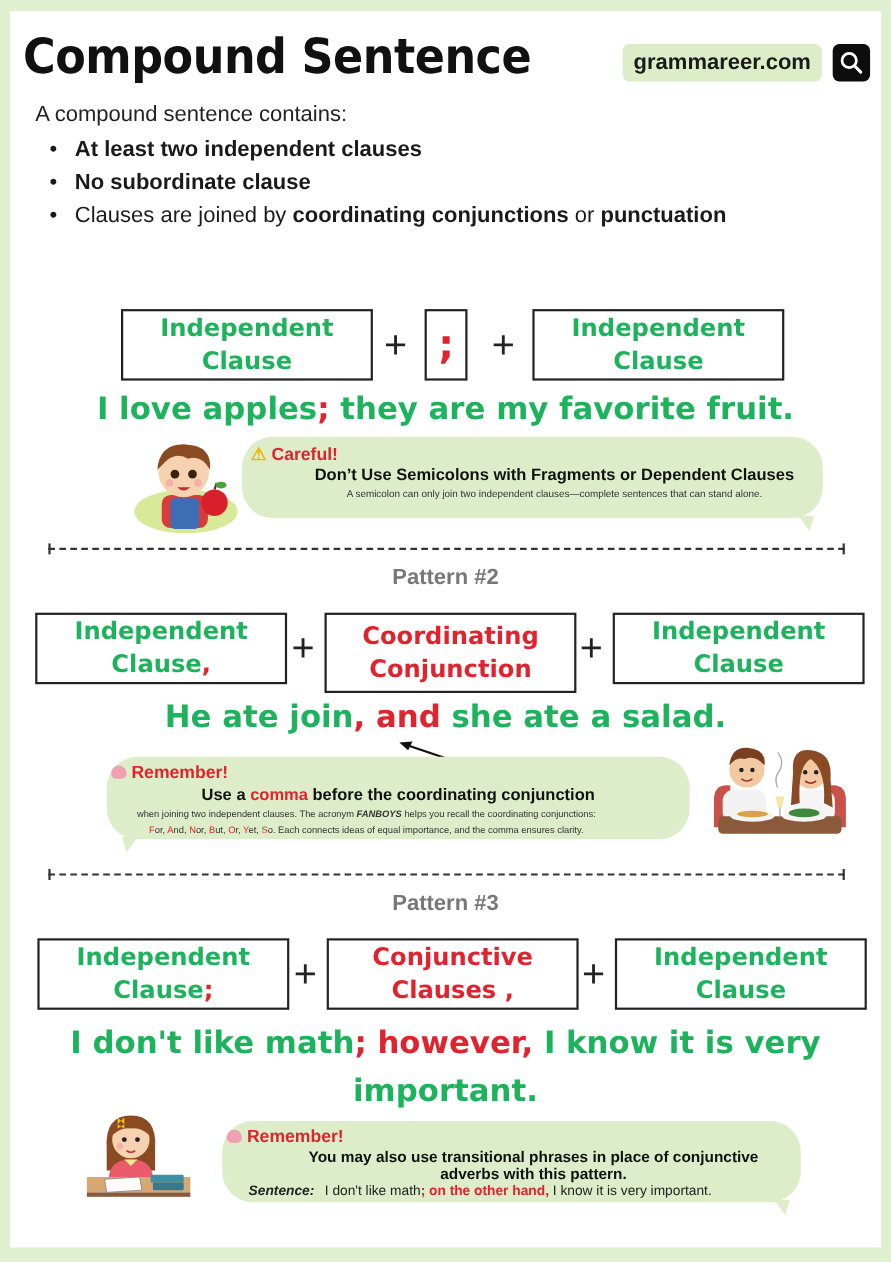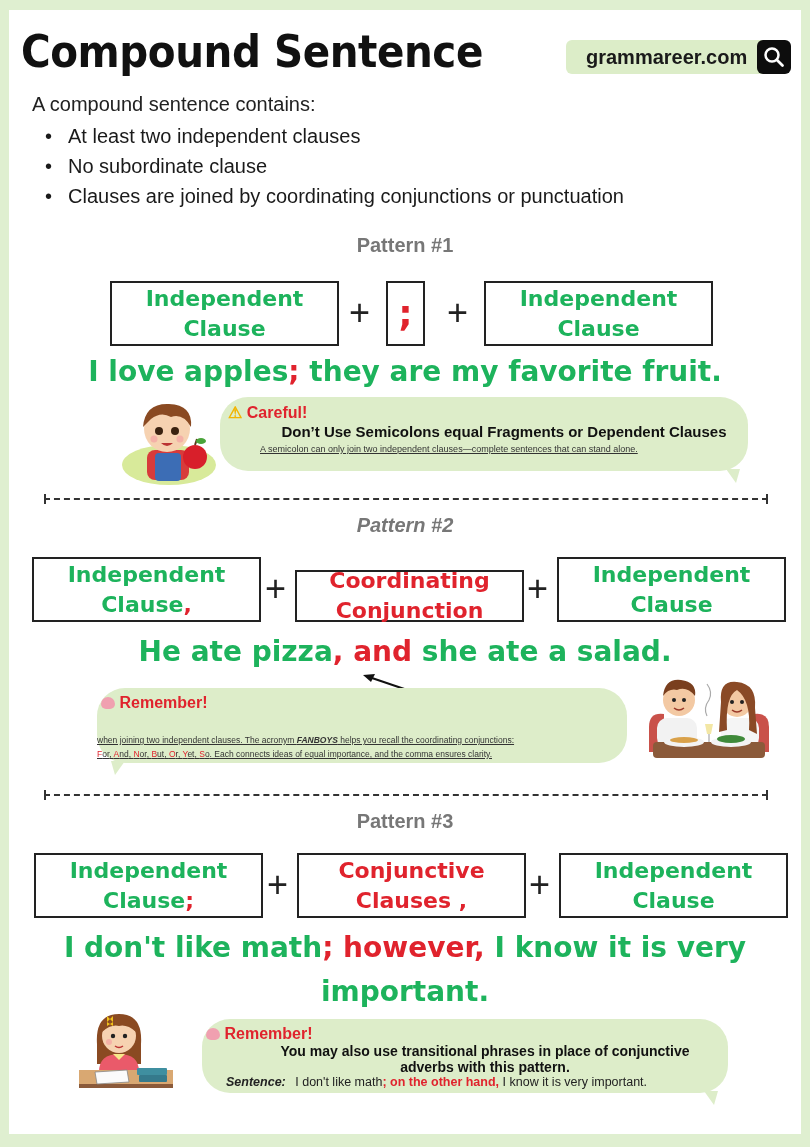--- a/index.html
+++ b/index.html
@@ -1,42 +1,42 @@
 <!DOCTYPE html>
 <html><head>
 <meta charset="utf-8">
 <style>
   * { box-sizing: border-box; margin: 0; padding: 0; }
   html, body { width: 810px; height: 1147px; background: #dfefd0; overflow: hidden; }
   body { font-family: "Liberation Sans", sans-serif; position: relative; }
   .page { position: absolute; left: 9px; top: 10px; width: 792px; height: 1124px; background: #ffffff; }
 
   .title { position: absolute; left: 12px; top: 16px; font-size: 44px; font-weight: bold; color: #111; letter-spacing: -0.5px; font-family: "DejaVu Sans", sans-serif; transform: scaleX(0.92); transform-origin: left top; }
-  .site-badge { position: absolute; left: 557px; top: 30px; height: 34px; padding: 0 20px; background: #dcedc8; border-radius: 6px; font-size: 20px; font-weight: bold; color: #1a1a1a; line-height: 34px; }
+  .site-badge { position: absolute; left: 557px; top: 30px; height: 34px; padding: 0 10px; background: #dcedc8; border-radius: 6px; font-size: 20px; font-weight: bold; color: #1a1a1a; line-height: 34px; }
   .search-btn { position: absolute; left: 748px; top: 30px; width: 34px; height: 34px; background: #0d0d0d; border-radius: 6px; display: flex; align-items: center; justify-content: center; }
 
   .intro { position: absolute; left: 23px; top: 83px; font-size: 20px; color: #222; }
   .bullets { position: absolute; left: 36px; top: 111px; list-style: none; }
   .bullets li { font-size: 20px; line-height: 30px; color: #1a1a1a; position: relative; padding-left: 23px; }
   .bullets li::before { content: "•"; position: absolute; left: 0; top: 0; font-size: 20px; }
-  .b { font-weight: normal; }
+  .b { font-weight: bold; }
 
   .pattern-label { position: absolute; width: 792px; left: 0; text-align: center; font-size: 20px; font-weight: bold; color: #777; }
 
   .box { position: absolute; border: 2px solid #222; background: #fff; display: flex; flex-direction: column; align-items: center; justify-content: center; text-align: center; font-weight: bold; font-size: 22px; line-height: 30px; font-family: "DejaVu Sans", sans-serif; }
   .green { color: #1db35c; }
   .red { color: #e0232d; }
   .plus { position: absolute; font-size: 36px; color: #222; font-weight: normal; line-height: 36px; }
 
   .example { position: absolute; left: 0; width: 792px; text-align: center; font-weight: bold; font-size: 28px; font-family: "DejaVu Sans", sans-serif; color: #1db35c; line-height: 44px; }
 
   .bubble { position: absolute; background: #ddedc9; border-radius: 28px; }
   .bubble-head { position: absolute; font-size: 16px; font-weight: bold; color: #e0232d; }
   .bubble-title { position: absolute; font-size: 15px; font-weight: bold; color: #111; text-align: center; }
-  .bubble-body { position: absolute; font-size: 9px; color: #333; text-align: left; line-height: 14px; text-decoration: underline; }
+  .bubble-body { position: absolute; font-size: 9px; color: #333; text-align: center; line-height: 14px; }
 
   .divider { position: absolute; left: 35px; width: 724px; height: 0; border-top: 2px dashed #333; }
   .divider::before, .divider::after { content: ""; position: absolute; top: -6px; width: 2px; height: 10px; background: #333; }
   .divider::before { left: 0; }
   .divider::after { right: 0; }
 
   .illus { position: absolute; }
 </style>
 </head>
 <body>
@@ -52,21 +52,20 @@
     </svg>
   </div>
 
   <div class="intro">A compound sentence contains:</div>
   <ul class="bullets">
     <li><span class="b">At least two independent clauses</span></li>
     <li><span class="b">No subordinate clause</span></li>
     <li><span>Clauses are joined by </span><span class="b">coordinating conjunctions</span><span> or </span><span class="b">punctuation</span></li>
   </ul>
 
-  <div class="pattern-label" style="top:224px;">Pattern #1</div>
 
   <div class="box" style="left:101px; top:271px; width:229px; height:65px;">
     <span class="green">Independent</span>
     <span class="green">Clause</span>
   </div>
   <div class="plus" style="left:340px; top:285px;">+</div>
   <div class="box" style="left:377px; top:271px; width:39px; height:65px; font-size:36px;">
     <span class="red">;</span>
   </div>
   <div class="plus" style="left:438px; top:285px;">+</div>
@@ -96,59 +95,62 @@
       <ellipse cx="84" cy="46" rx="5" ry="3" fill="#4aa43a"></ellipse>
     </svg>
   </div>
 
   <div class="bubble" style="left:211px; top:387px; width:528px; height:74px;">
     <div style="position:absolute; right:8px; bottom:-12px; width:0; height:0; border-left:10px solid transparent; border-right:4px solid transparent; border-top:14px solid #ddedc9;"></div>
     <div class="bubble-head" style="left:8px; top:6px;">
       <span style="color:#f2b400;">⚠</span>
       <span>Careful!</span>
     </div>
-    <div class="bubble-title" style="left:0; width:528px; top:26px; padding-left:40px;">Don’t Use Semicolons equal Fragments or Dependent Clauses</div>
+    <div class="bubble-title" style="left:0; width:528px; top:26px; padding-left:40px;">Don’t Use Semicolons with Fragments or Dependent Clauses</div>
     <div class="bubble-body" style="left:0; width:528px; top:45px; padding-left:40px;">
       <div>A semicolon can only join two independent clauses—complete sentences that can stand alone.</div>
     </div>
   </div>
 
   <div class="divider" style="top:488px;"></div>
 
-  <div class="pattern-label" style="top:504px;font-style:italic;">Pattern #2</div>
+  <div class="pattern-label" style="top:504px;">Pattern #2</div>
 
   <div class="box" style="left:23px; top:547px; width:229px; height:65px;">
     <span class="green">Independent</span>
     <span><span class="green">Clause</span><span class="red">,</span></span>
   </div>
   <div class="plus" style="left:256px; top:561px;">+</div>
-  <div class="box" style="left:286px; top:560px; width:229px; height:52px;">
+  <div class="box" style="left:286px; top:547px; width:229px; height:73px;">
     <span class="red">Coordinating</span>
     <span class="red">Conjunction</span>
   </div>
   <div class="plus" style="left:518px; top:561px;">+</div>
   <div class="box" style="left:548px; top:547px; width:229px; height:65px;">
     <span class="green">Independent</span>
     <span class="green">Clause</span>
   </div>
 
   <div class="example" style="top:620px;">
-    <span>He ate pizza</span><span class="red">, and</span><span> she ate a salad.</span>
+    <span>He ate join</span><span class="red">, and</span><span> she ate a salad.</span>
   </div>
 
   <svg class="illus" style="left:350px; top:660px;" width="70" height="30" viewBox="0 0 70 30">
     <line x1="66" y1="26" x2="10" y2="7" stroke="#111" stroke-width="2"></line>
     <polygon points="4,5 16,4 12,12" fill="#111"></polygon>
   </svg>
 
   <div class="bubble" style="left:88px; top:678px; width:530px; height:75px;">
     <div style="position:absolute; left:14px; bottom:-12px; width:0; height:0; border-left:4px solid transparent; border-right:10px solid transparent; border-top:14px solid #ddedc9;"></div>
     <div class="bubble-head" style="left:4px; top:6px;">
       <span style="display:inline-block; width:14px; height:12px; background:#f0a0b0; border-radius:7px 7px 5px 5px; vertical-align:-1px;"></span>
       <span>Remember!</span>
+    </div>
+    <div class="bubble-title" style="left:0; width:530px; top:26px;">
+      <span>Use a </span><span class="red">comma</span><span> before the coordinating conjunction</span>
     </div>
     <div class="bubble-body" style="left:0; width:472px; top:45px; font-size:8.5px;">
       <div><span>when joining two independent clauses. The acronym </span><b><i>FANBOYS</i></b><span> helps you recall the coordinating conjunctions:</span></div>
       <div>
         <span class="red">F</span><span>or</span>, <span class="red">A</span><span>nd</span>, <span class="red">N</span><span>or</span>, <span class="red">B</span><span>ut</span>, <span class="red">O</span><span>r</span>, <span class="red">Y</span><span>et</span>, <span class="red">S</span><span>o</span><span>. Each connects ideas of equal importance, and the comma ensures clarity.</span>
       </div>
     </div>
   </div>
 
   <div class="illus" style="left:630px; top:662px; width:140px; height:92px;">

